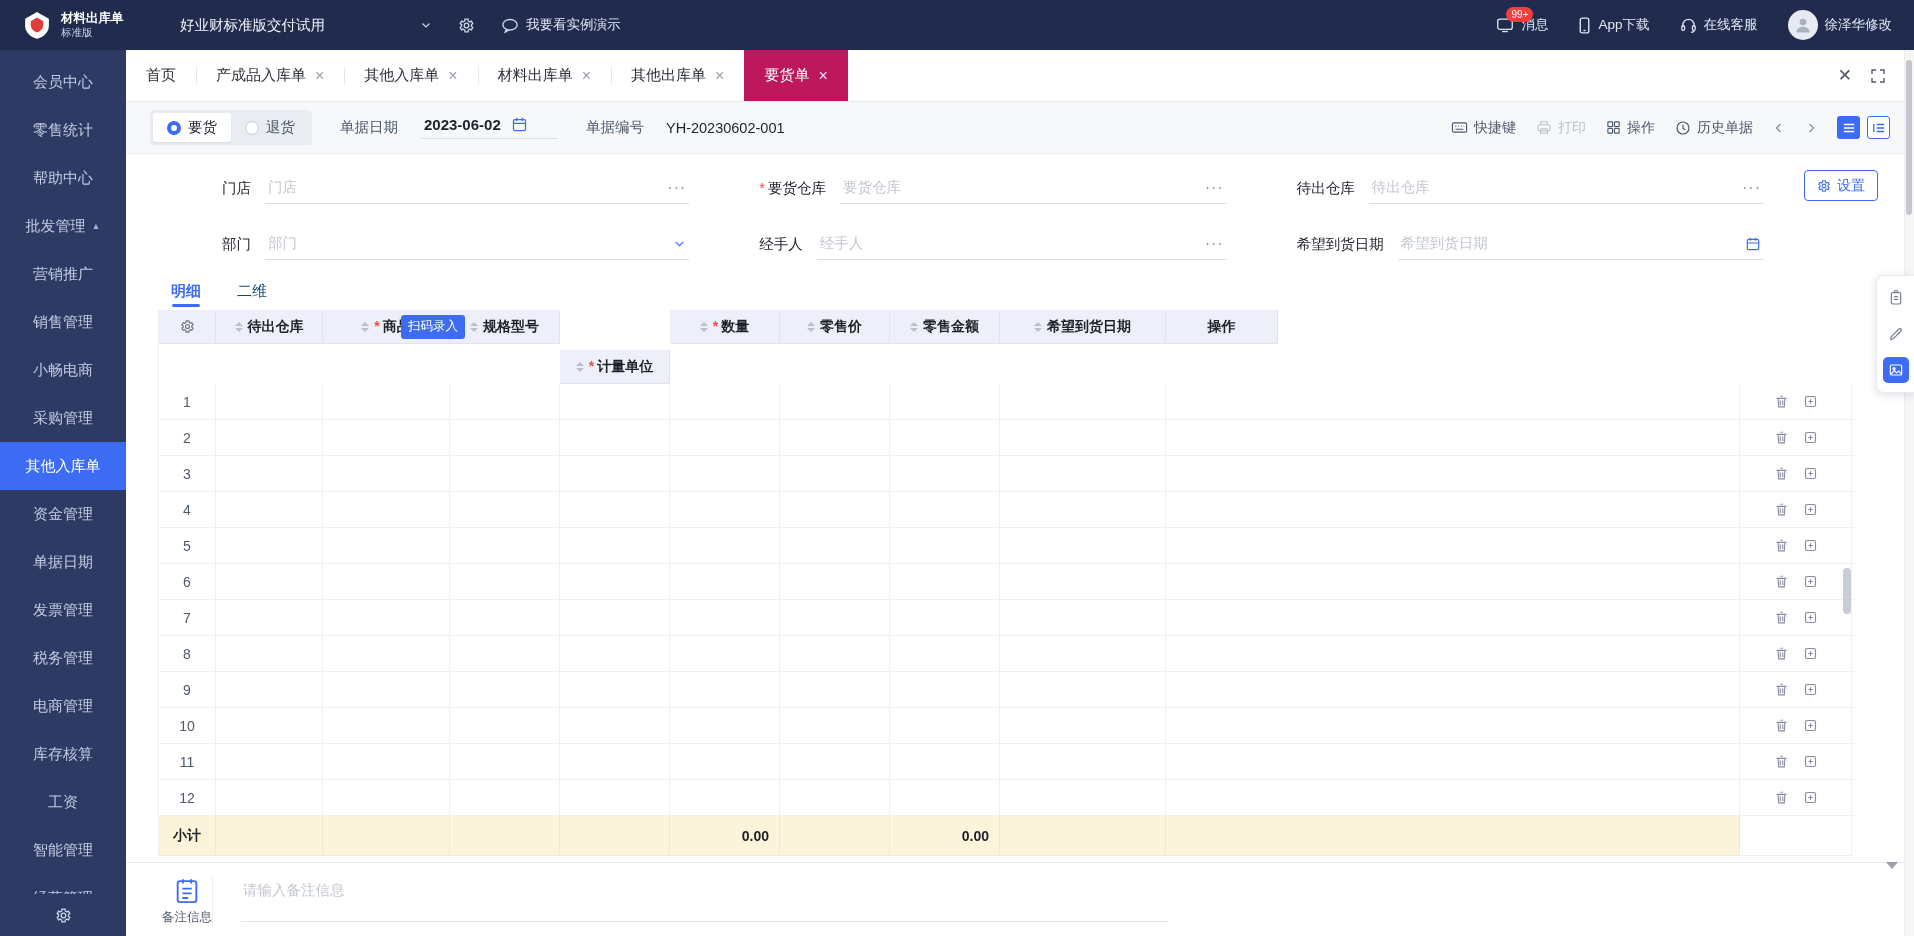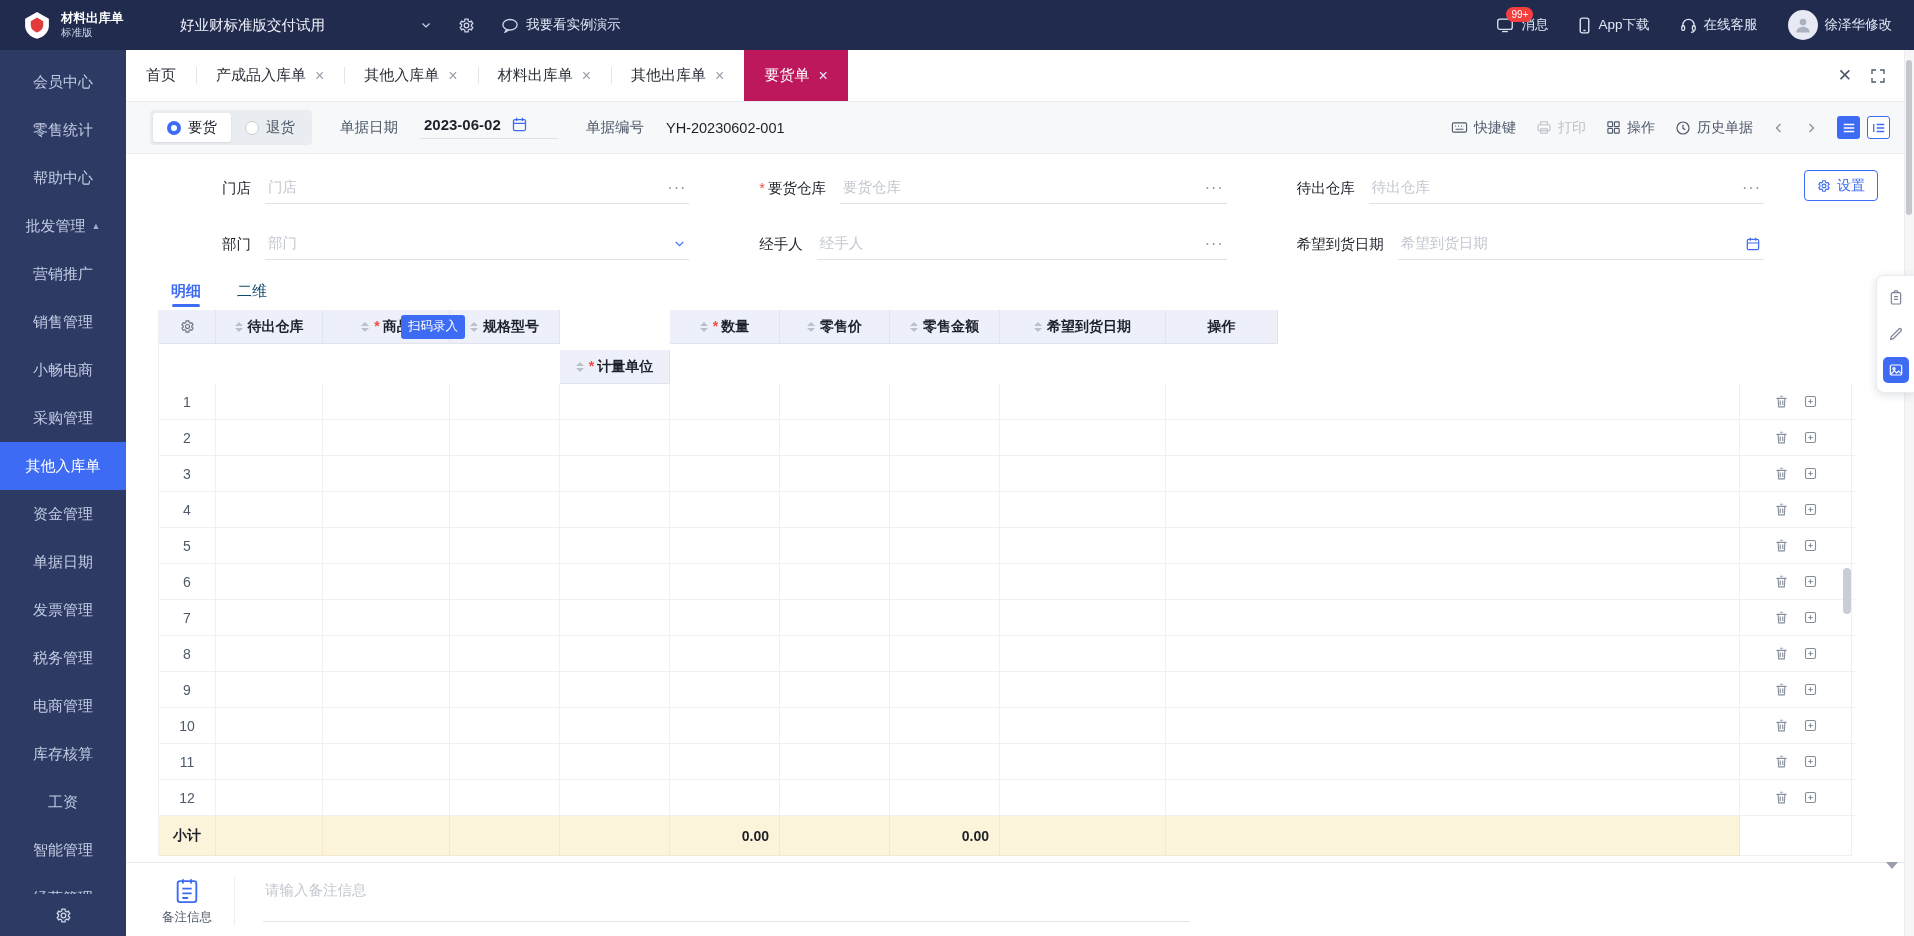--- a/index.html
+++ b/index.html
@@ -102,21 +102,21 @@
   .tsub{display:flex}
   .tsub .td{height:40px;background:#fcf4da;border-right:1px solid #f2e9cd;border-bottom:1px solid #f2e9cd;font-weight:bold}
   .tsub .td.sub-label{justify-content:center;color:#1d2129}
   .tsub .td.amt{justify-content:flex-end;padding-right:10px}
   .tsub .td.ops-sub{background:#fff;border-right:1px solid #eef0f4;border-bottom:1px solid #eef0f4}
   .tscroll-thumb{position:absolute;right:4px;top:258px;width:8px;height:46px;background:#c9cdd6;border-radius:4px;cursor:grab;z-index:3}
 
   
   .note-row{height:78px;flex:none;display:flex;align-items:center;gap:28px;padding:0 36px;border-top:1px solid #e9ebf0;margin-top:6px}
   .note-icon-block{display:flex;flex-direction:column;align-items:center;gap:4px;color:#4e5969;font-size:12.5px;
-    padding-right:22px;border-right:1px solid #eceef2;cursor:pointer}
+    border-right:1px solid #eceef2;cursor:pointer}
   .note-input{flex:0 0 54%;border-bottom:1px solid #e3e5ea;padding:0 2px 21px;cursor:text}
   .footer{height:54px;flex:none;margin-top:auto;border-top:1px solid #e9ebf0;background:#fff;
     display:flex;align-items:center;justify-content:flex-end;gap:16px;padding-right:88px}
   .btn{height:36px;padding:0 23px;border-radius:4px;font-size:15px;display:flex;align-items:center;gap:8px;cursor:pointer;
     border:1px solid #d9dce3;background:#fff;color:#2b2f38;font-family:inherit}
   .btn.draft{border-color:#3d6bf3;color:#3d6bf3}
   .btn.primary{background:#3d6bf3;border-color:#3d6bf3;color:#fff}
 
   
   .float-widget{position:absolute;right:0;top:225px;width:38px;background:#fff;border:1px solid #e9ebf0;border-right:none;

